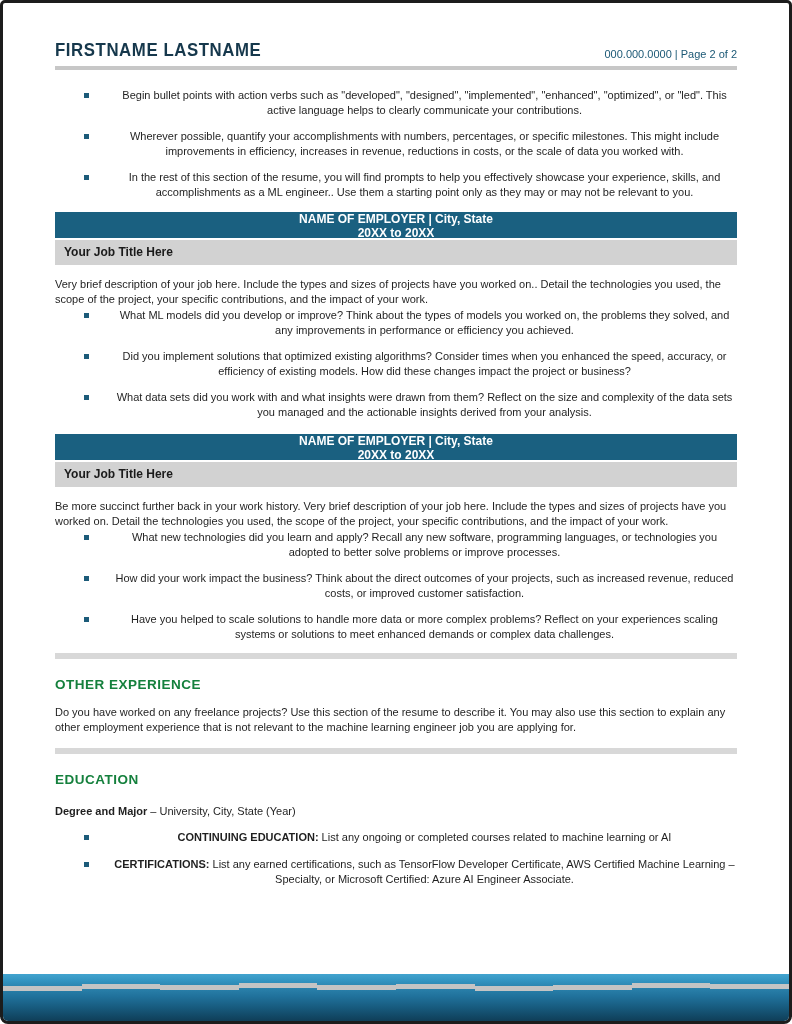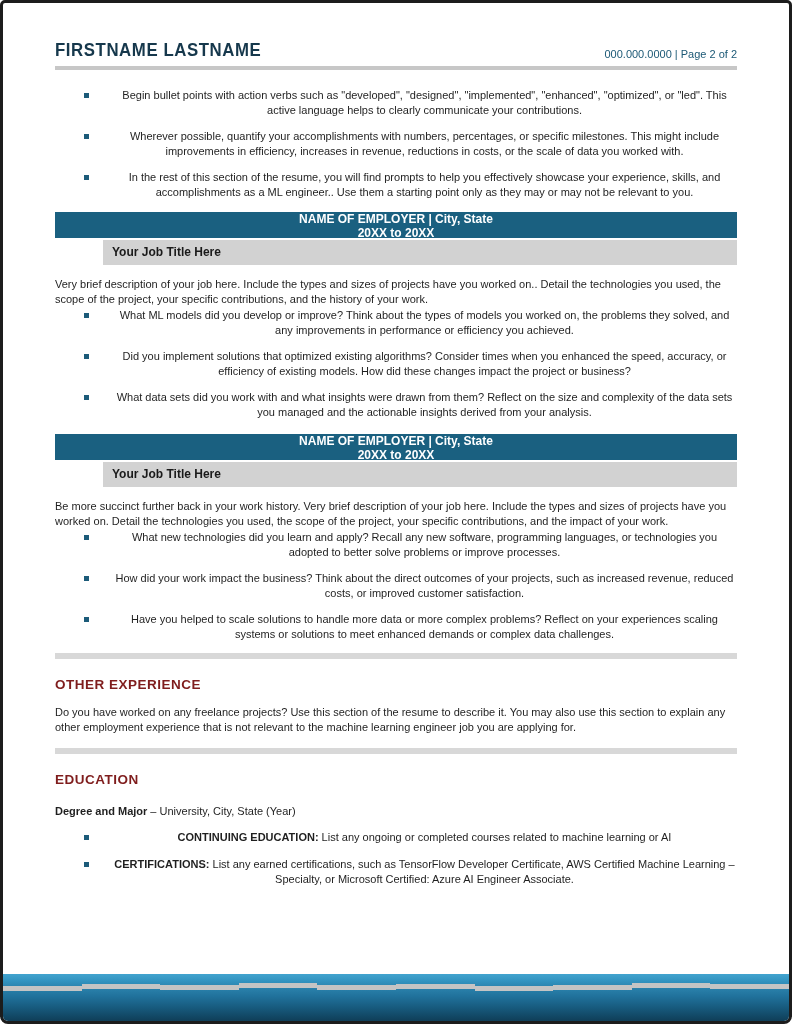--- a/index.html
+++ b/index.html
@@ -37,35 +37,35 @@
   .emp-bar {
     height: 26px; background: #1a6080; color: #ffffff;
     display: flex; justify-content: space-between; align-items: center;
     padding: 0 9px; box-sizing: border-box;
     font-size: 12px; font-weight: bold; flex-direction: column;
   }
   .title-bar {
     height: 25px; background: #d2d2d2; color: #1a1a1a;
     display: flex; align-items: center;
     padding: 0 9px; box-sizing: border-box; margin-top: 2px;
-    font-size: 12px; font-weight: bold; margin-left: 48px;
+    font-size: 12px; font-weight: bold;
   }
   .job1-bar { margin-top: 12px; }
   .job2-bar { margin-top: 14px; }
 
   .para { margin: 12px 0 0 0; font-size: 11px; line-height: 15px; color: #1f1f1f; }
   .job-list { margin-top: 1px; }
 
   
   .divider { height: 6px; background: #d8d8d8; }
   .div1 { margin-top: 6px; }
   .div2 { margin-top: 13px; }
   .section-heading {
     margin: 18px 0 0 0; font-size: 13.5px; font-weight: bold;
-    letter-spacing: 0.5px; color: #7f1d1d; line-height: 1.2;
+    letter-spacing: 0.5px; color: #15803d; line-height: 1.2;
   }
   .degree { margin-top: 16px; }
   .edu-list { margin-top: 11px; }
   .edu-list .b-li { margin-bottom: 12px; }
   b.lead { font-weight: bold; }
 
   
   .bottom-band {
     position: absolute; left: 0; right: 0; bottom: 0; height: 47px;
     background: linear-gradient(180deg, #43a4cf 0%, #3394c1 14%, #2a81ab 30%,
@@ -114,21 +114,21 @@
       </li>
     </ul>
 
     <div class="emp-bar job1-bar">
       <span>NAME OF EMPLOYER | City, State</span>
       <span>20XX to 20XX</span>
     </div>
     <div class="title-bar">
       <span>Your Job Title Here</span>
     </div>
-    <p class="para">Very brief description of your job here. Include the types and sizes of projects have you worked on.. Detail the technologies you used, the scope of the project, your specific contributions, and the history of your work.</p>
+    <p class="para">Very brief description of your job here. Include the types and sizes of projects have you worked on.. Detail the technologies you used, the scope of the project, your specific contributions, and the impact of your work.</p>
     <ul class="b-list job-list">
       <li class="b-li">
         <span class="sq"></span>
         <span class="bt">What ML models did you develop or improve? Think about the types of models you worked on, the problems they solved, and any improvements in performance or efficiency you achieved.</span>
       </li>
       <li class="b-li">
         <span class="sq"></span>
         <span class="bt">Did you implement solutions that optimized existing algorithms? Consider times when you enhanced the speed, accuracy, or efficiency of existing models. How did these changes impact the project or business?</span>
       </li>
       <li class="b-li">

